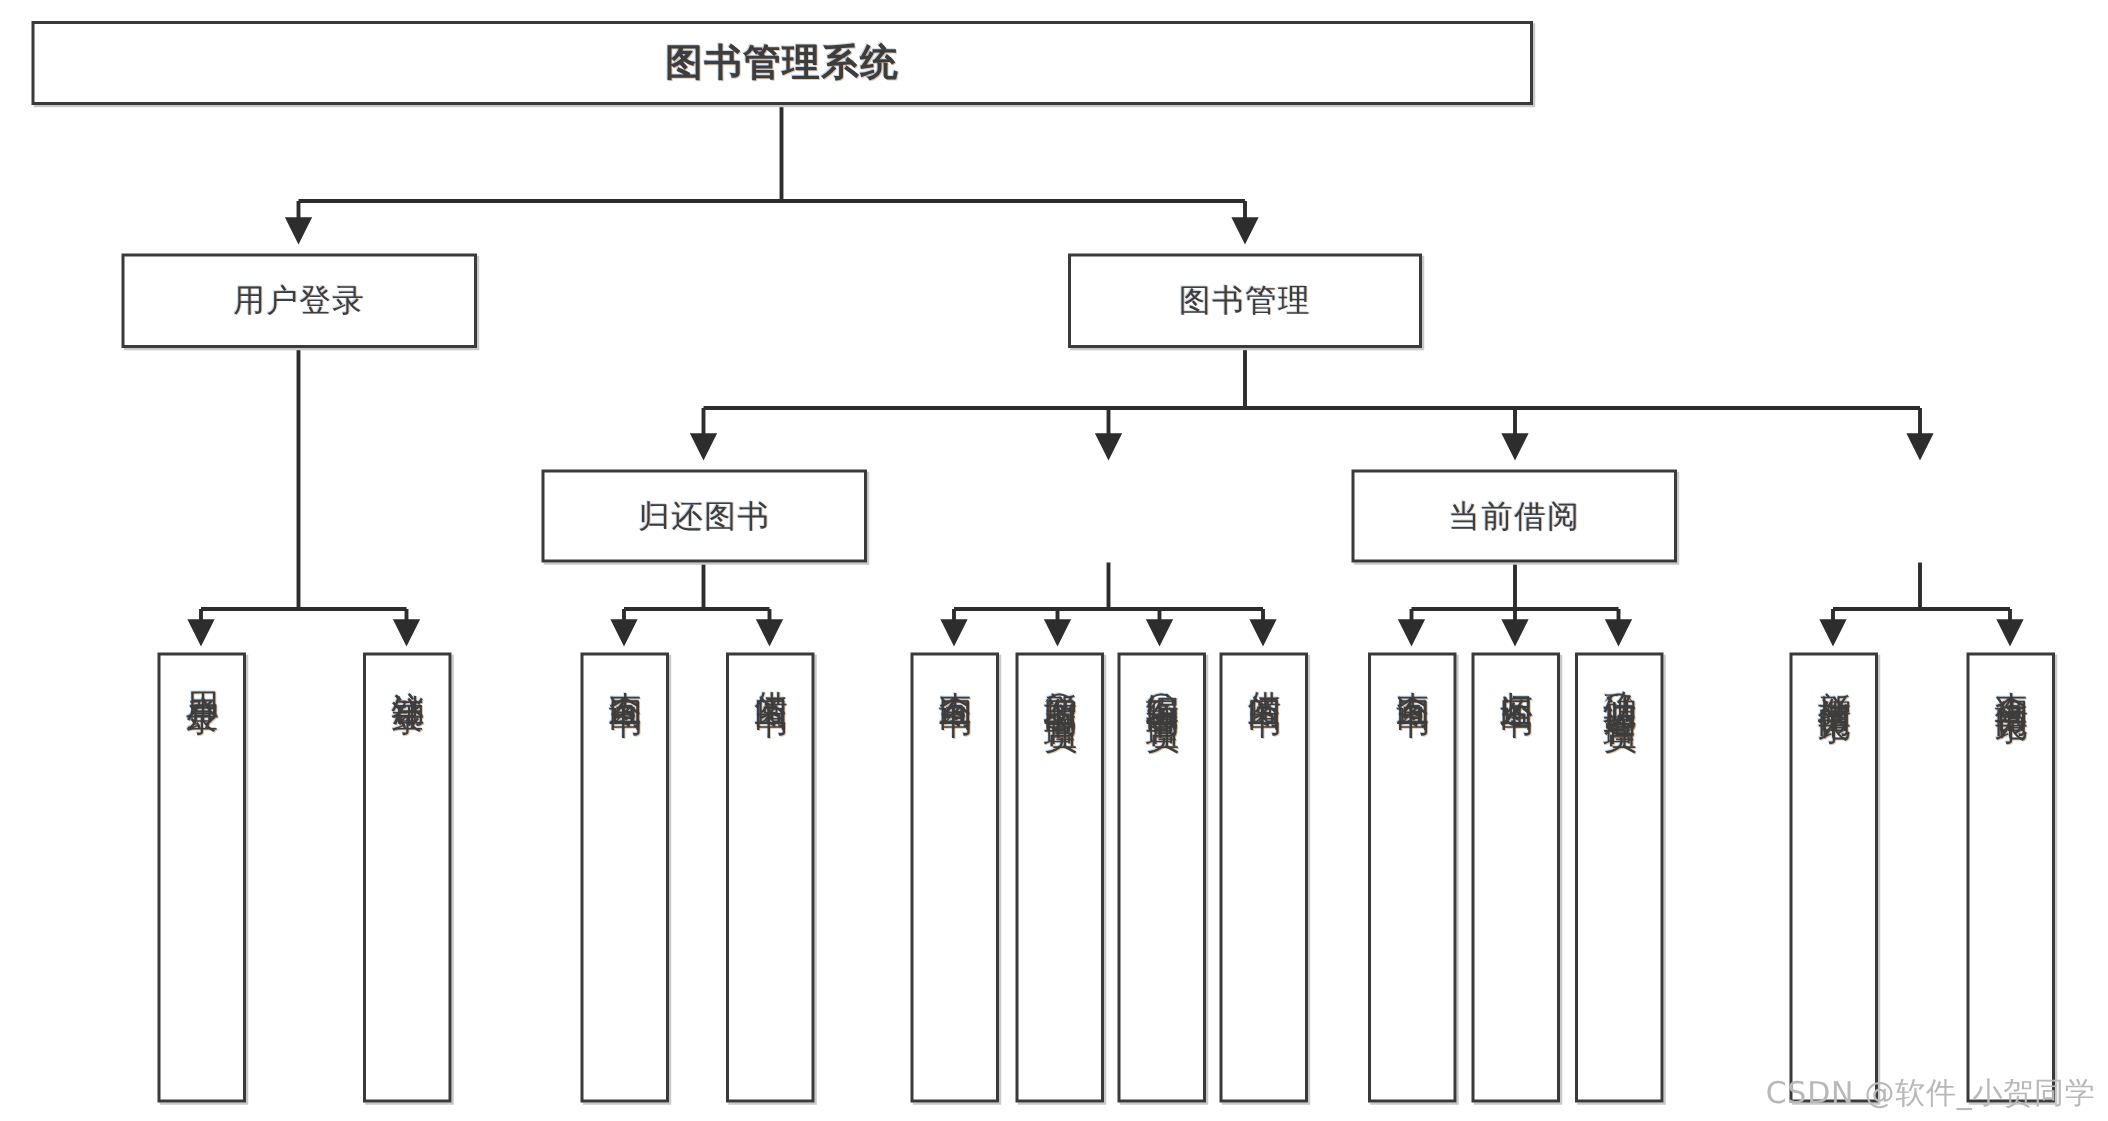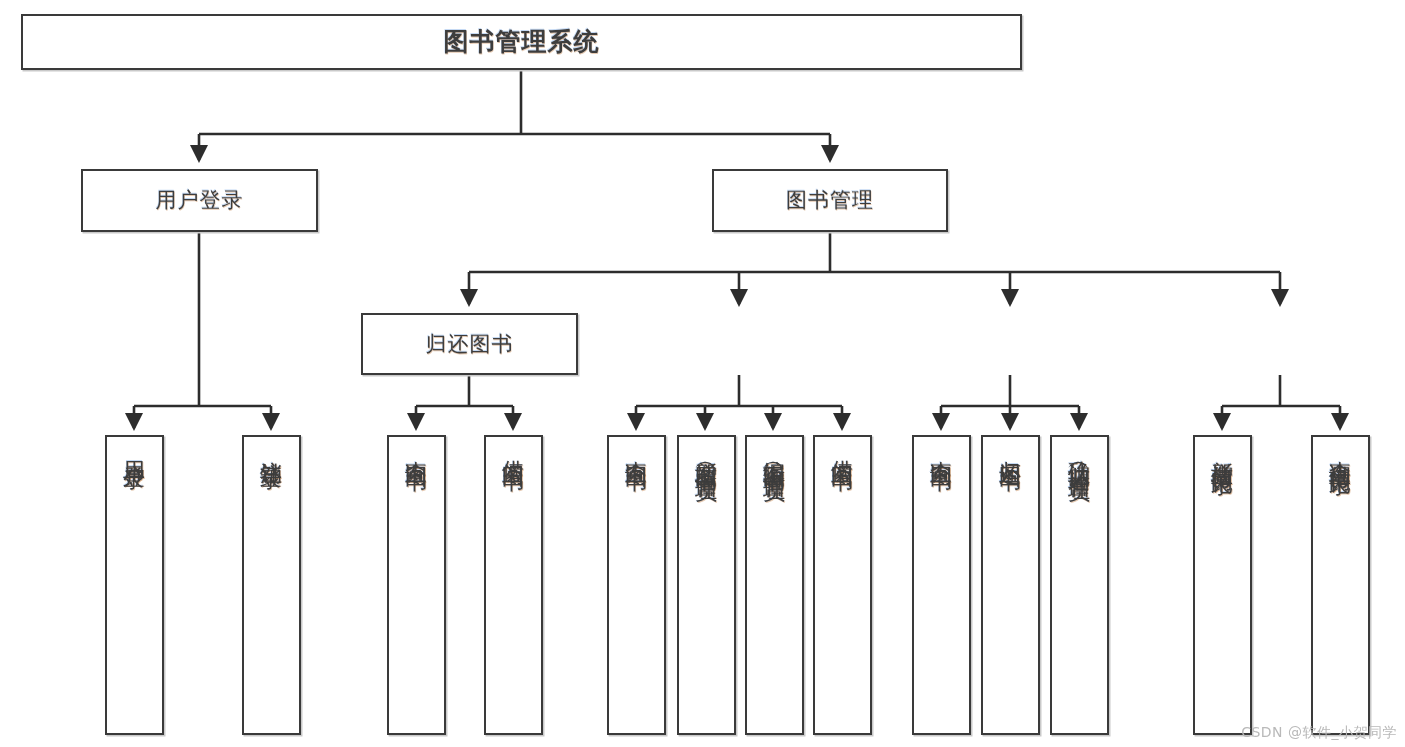--- a/index.html
+++ b/index.html
@@ -65,21 +65,21 @@
     line-height: 1.05;
     letter-spacing: 3px;
     white-space: nowrap;
     text-align: start;
   }
   
   #watermark {
     position: absolute;
     right: 8px;
     bottom: 5px;
-    font-size: 14px;
+    font-size: 20px;
     color: #b9b9b9;
     letter-spacing: 0.5px;
     white-space: nowrap;
     user-select: none;
   }
 </style>
 </head>
 <body>
 
 <div id="canvas">
@@ -144,20 +144,23 @@
 
   <div class="node" style="left:712px; top:169px; width:236px; height:63px;">
     <span class="node-label">图书管理</span>
   </div>
 
   <div class="node" style="left:361px; top:313px; width:217px; height:62px;">
     <span class="node-label">归还图书</span>
   </div>
 
 
+  <div class="node" style="left:901px; top:313px; width:217px; height:62px;">
+    <span class="node-label">当前借阅</span>
+  </div>
 
 
   <div class="node leaf" style="left:105px; top:435px; width:59px; height:300px;">
     <span class="node-label">用户登录</span>
   </div>
 
   <div class="node leaf" style="left:242px; top:435px; width:59px; height:300px;">
     <span class="node-label">注销登录</span>
   </div>
 

